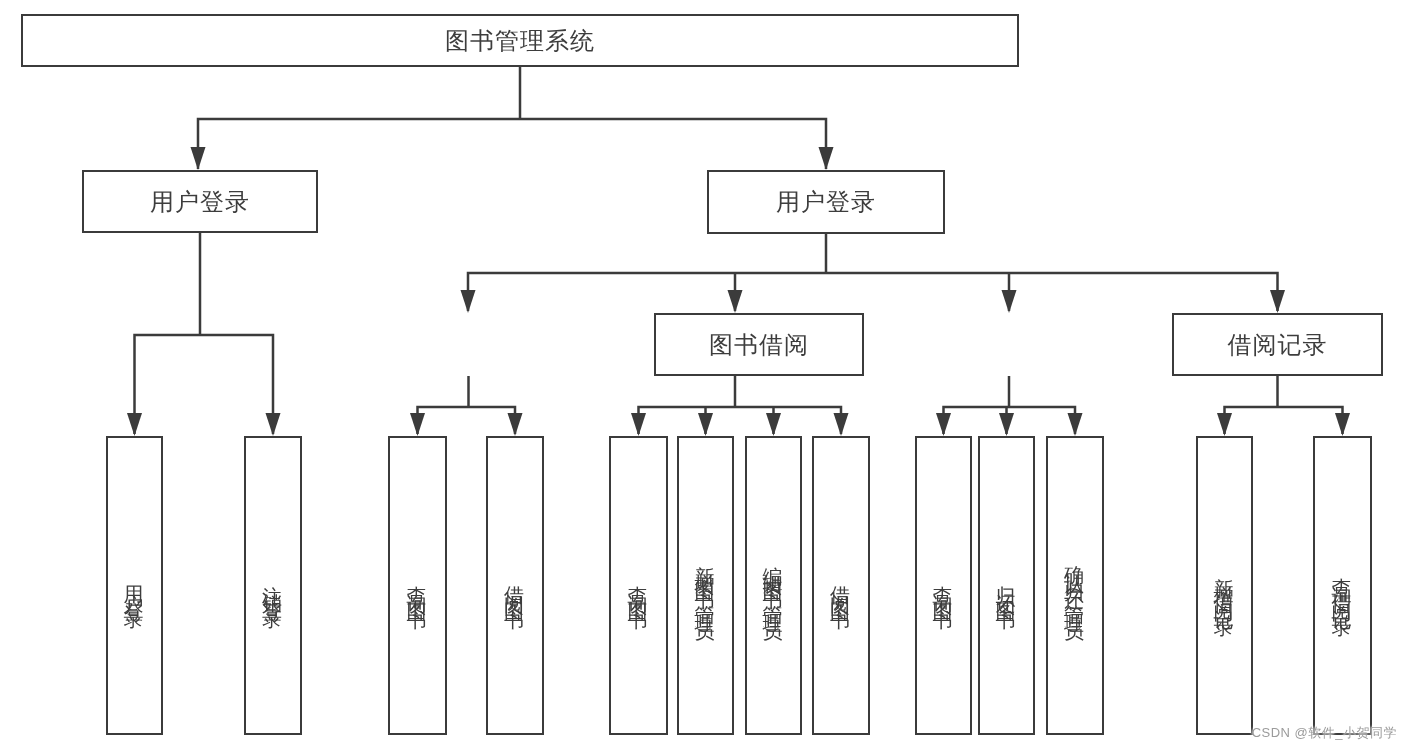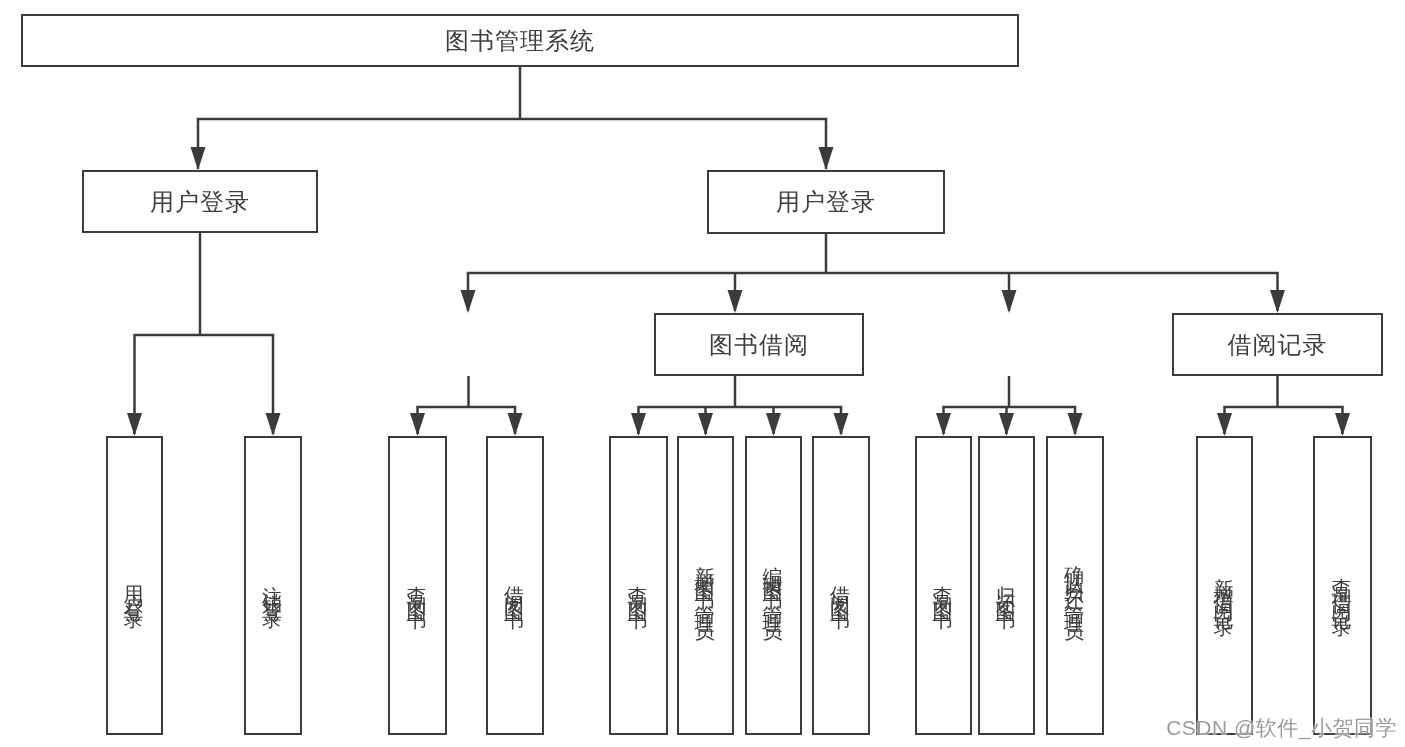--- a/index.html
+++ b/index.html
@@ -43,21 +43,21 @@
   .node.leaf .label{
     writing-mode:vertical-lr;
     font-size:20px;
     letter-spacing:8px;
     white-space:nowrap;
   }
   .watermark{
     position:absolute;
     right:8px;
     bottom:5px;
-    font-size:21px;
+    font-size:13px;
     color:var(--watermark);
     letter-spacing:0.5px;
     text-shadow:0 0 3px #fff,0 0 3px #fff;
     z-index:5;
     white-space:nowrap;
   }
 </style>
 </head>
 <body>
 

